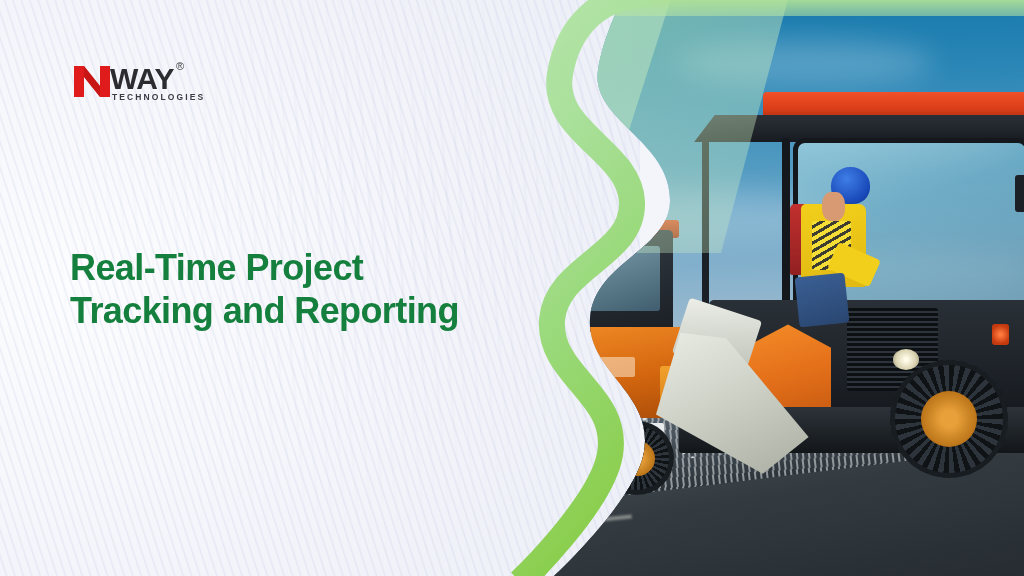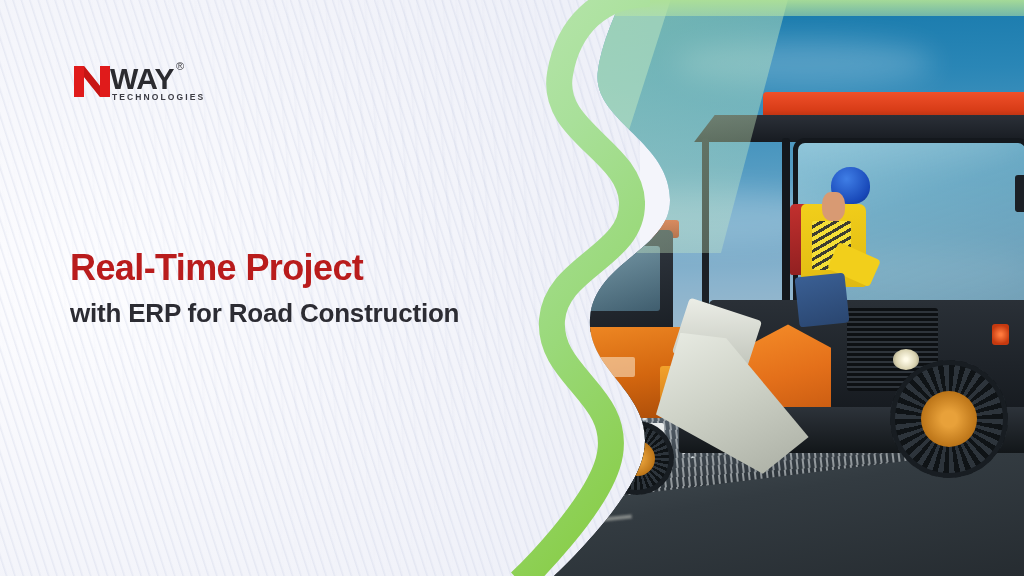--- a/index.html
+++ b/index.html
@@ -340,21 +340,21 @@
   .logo-tech {
     position:absolute; left:40px; top:30px;
     font-size:8.5px; font-weight:700; letter-spacing:2.1px;
     color:#3c3c44;
   }
 
   .headline {
     position:absolute; left:70px; top:246px; width:470px;
   }
   .hl-red {
-    color:#b91c1c;
+    color:#15803d;
     font-size:36px; font-weight:800; line-height:43px;
     letter-spacing:-.6px;
   }
   .hl-dark {
     color:#2c2c33;
     font-size:26px; font-weight:700; line-height:40px;
     letter-spacing:-.2px; margin-top:4px;
   }
 
   .url {
@@ -465,17 +465,17 @@
       <path d="M2 33 L2 2 L12 2 L28 22 L28 2 L38 2 L38 33 L28 33 L12 13 L12 33 Z" fill="#e01b1b"></path>
       <path d="M12 2 L28 22 L28 33 L12 13 Z" fill="#b3120f" opacity="0.55"></path>
     </svg>
     <div class="logo-way">WAY</div>
     <div class="logo-r">®</div>
     <div class="logo-tech">TECHNOLOGIES</div>
   </div>
 
   <div class="headline">
     <div class="hl-red">Real-Time Project</div>
-    <div class="hl-dark">with ERP for Road Construction</div>
+    <div class="hl-red">Tracking and Reporting</div>
   </div>
 
 
 </div>
 
 </body></html>

